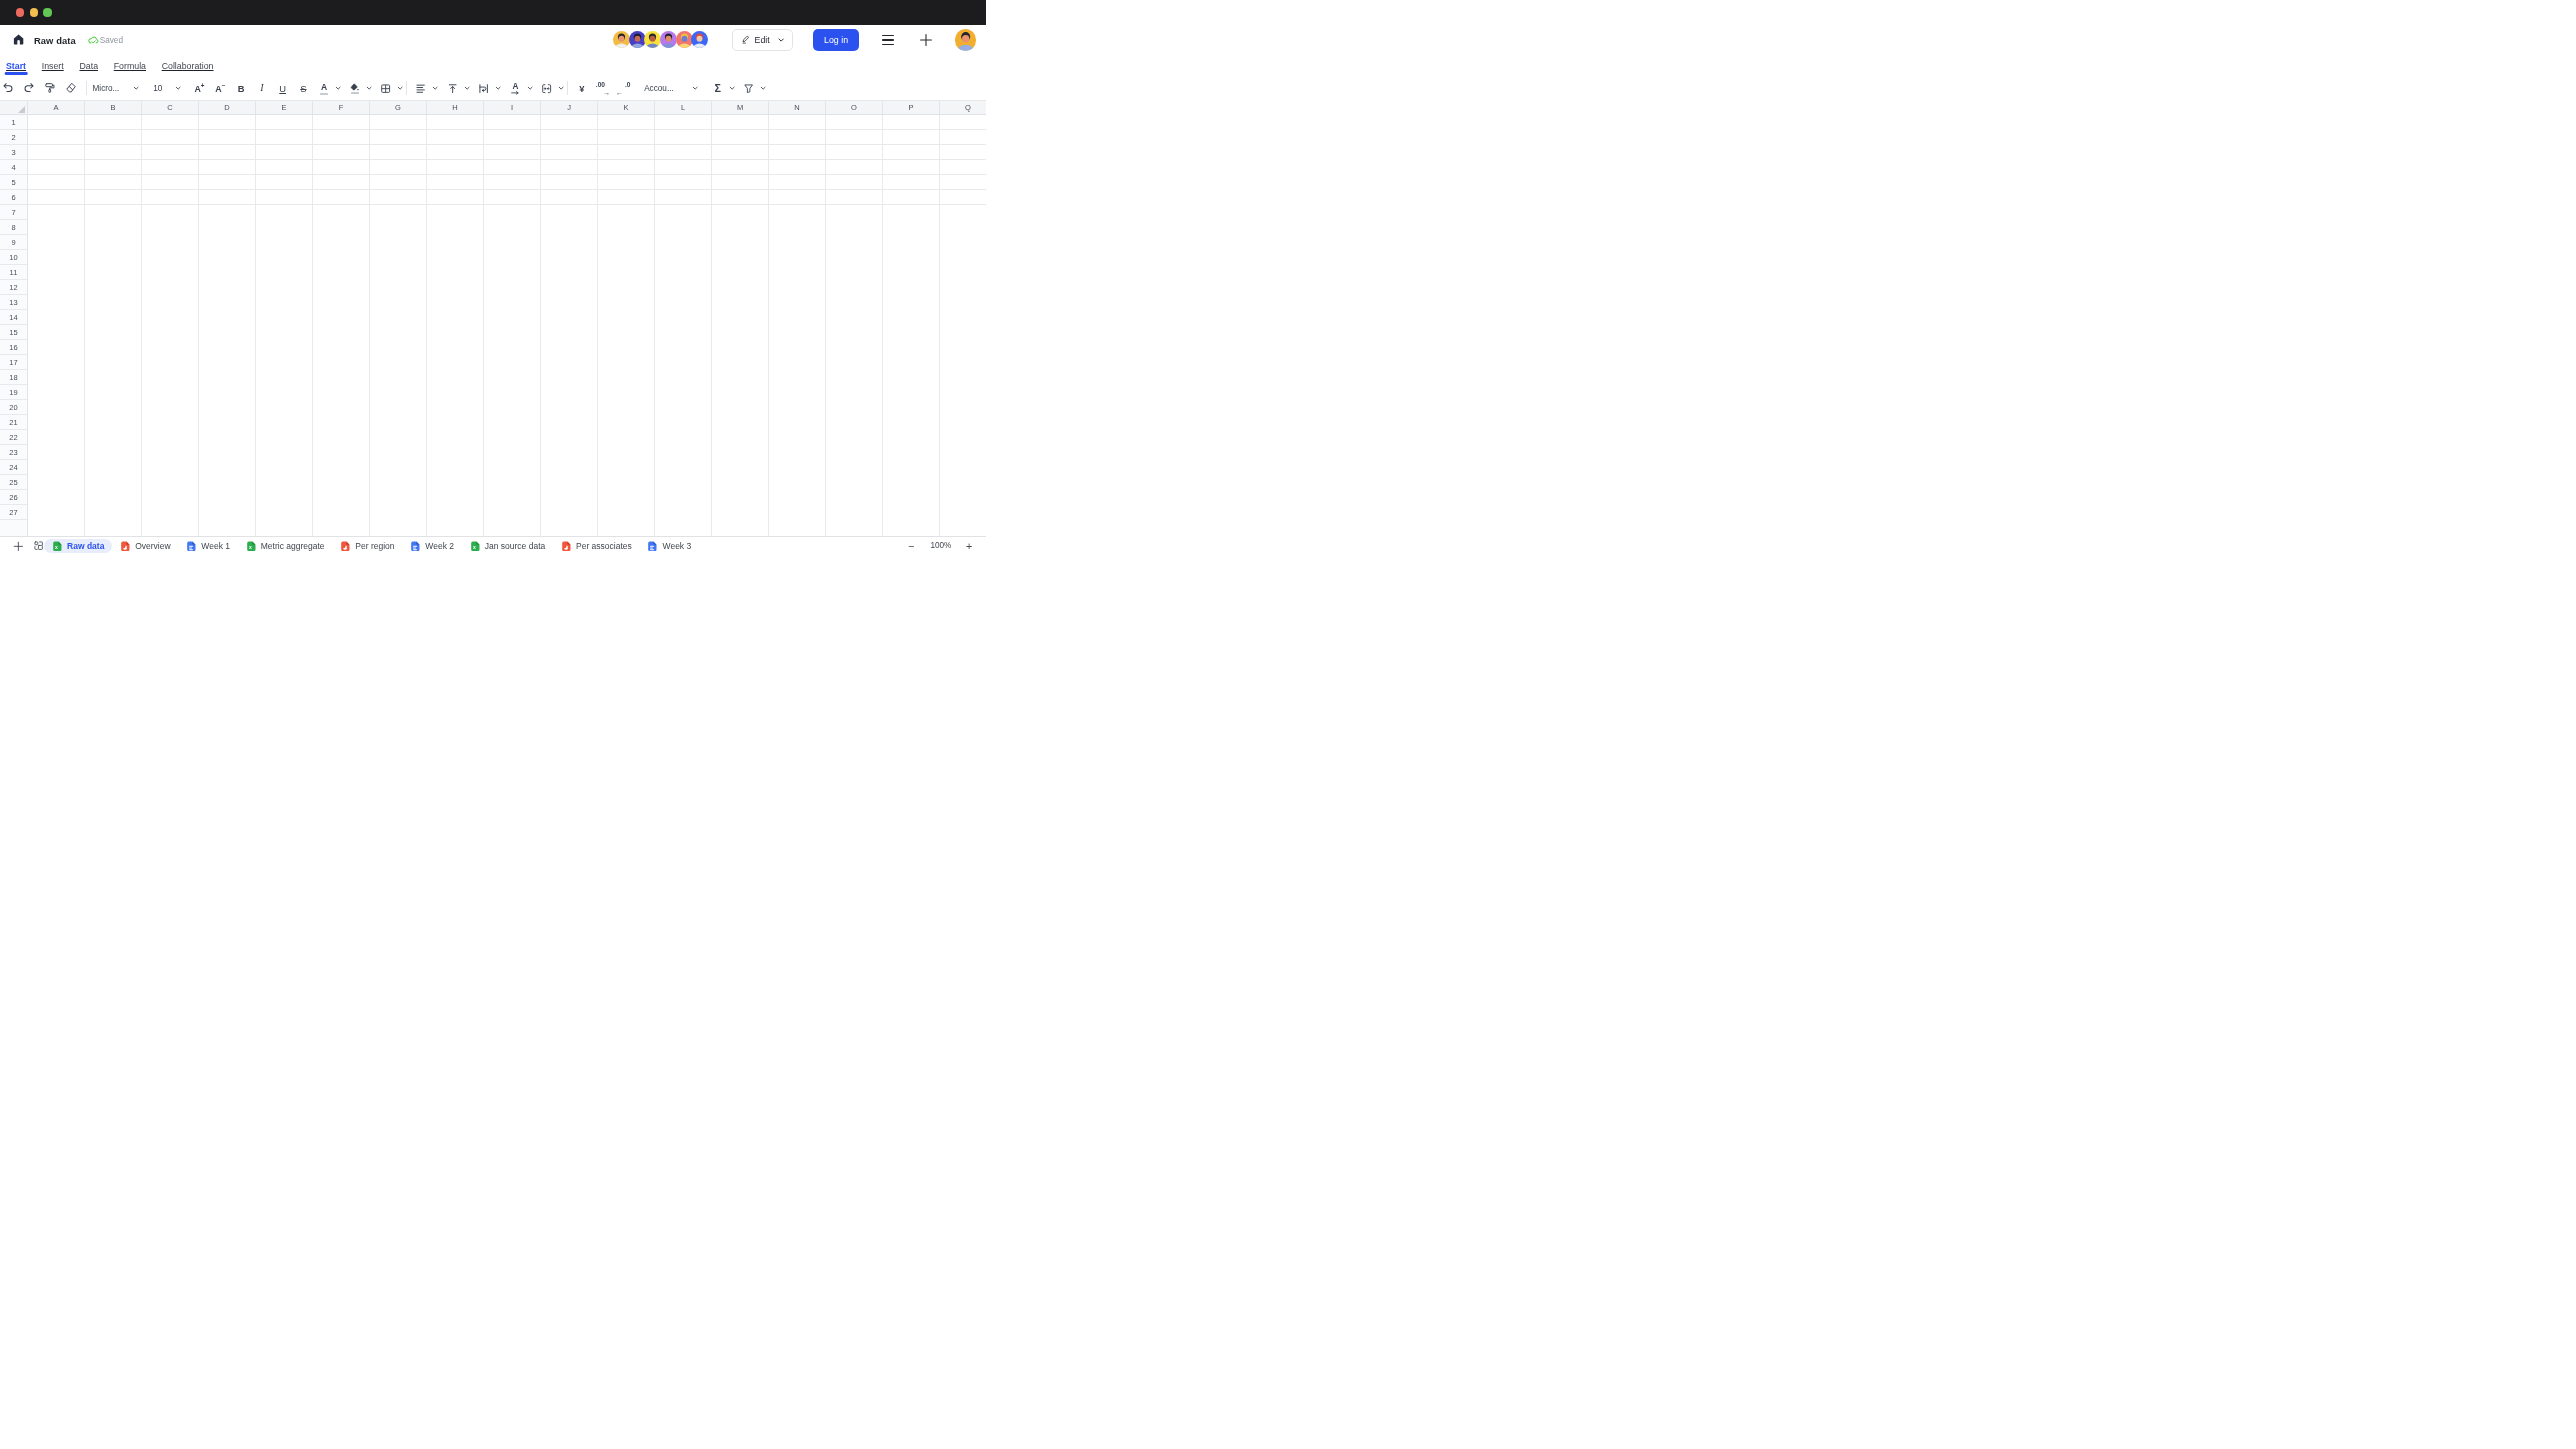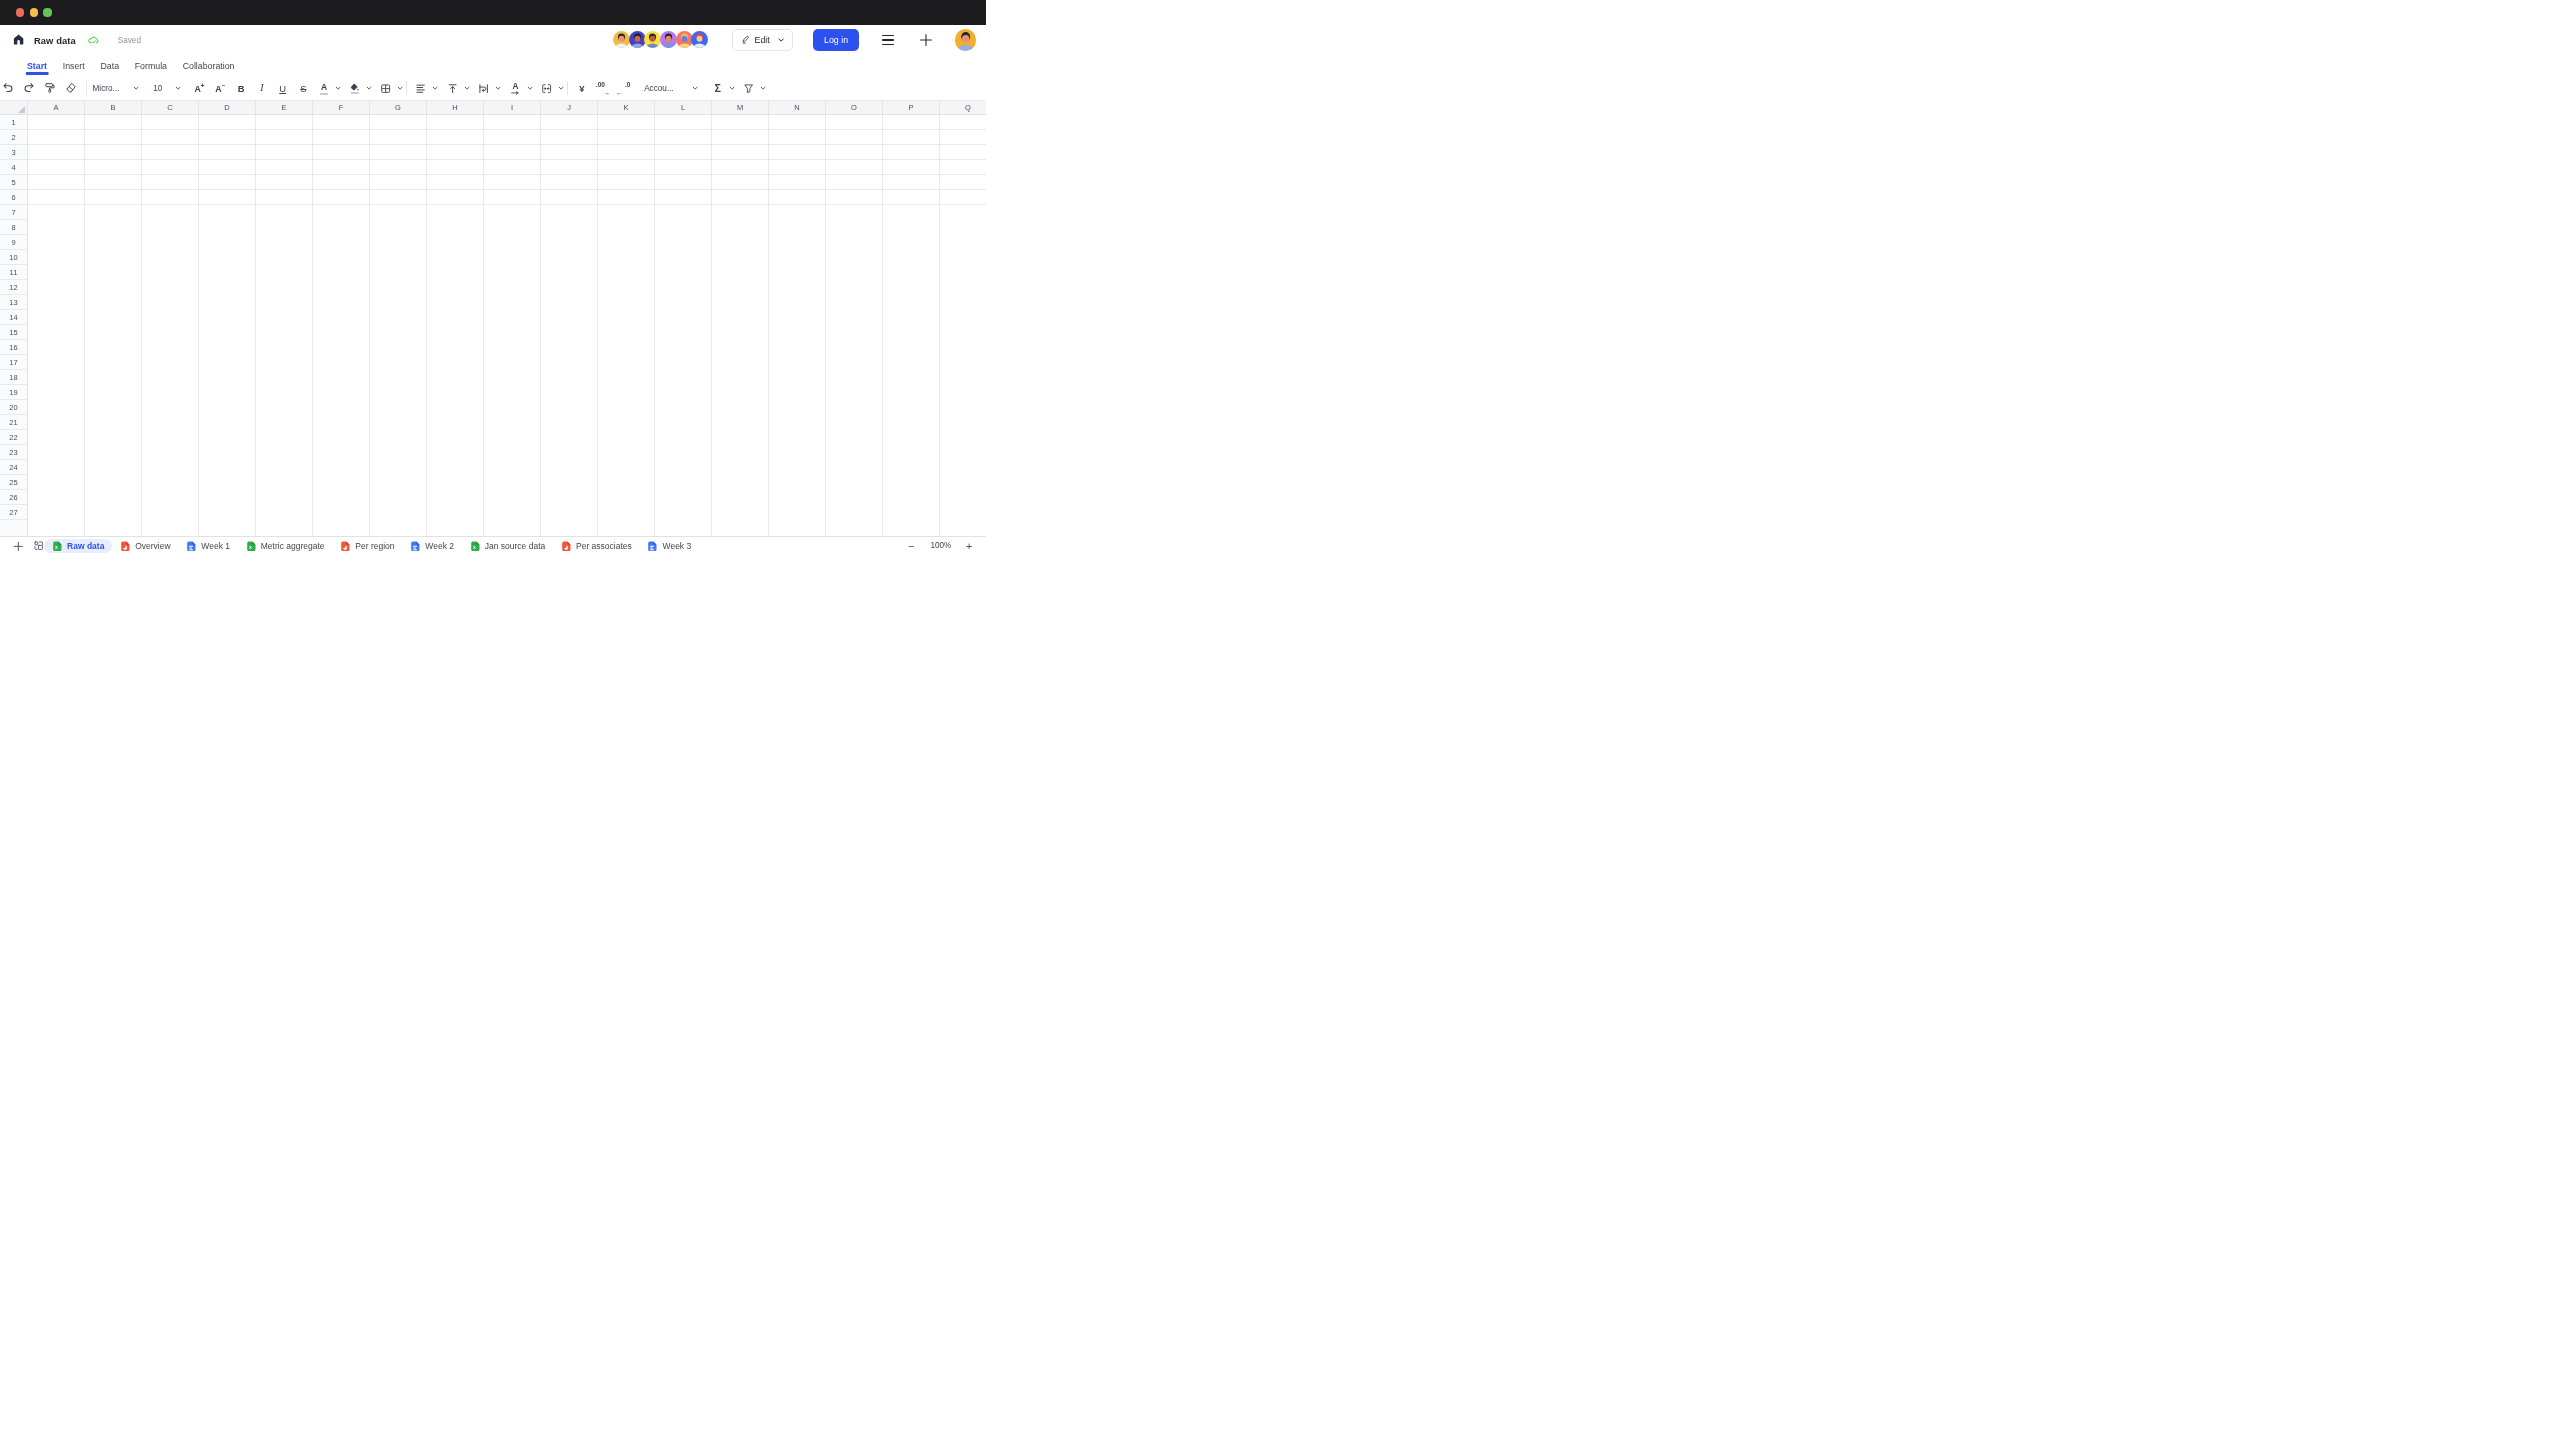--- a/index.html
+++ b/index.html
@@ -10,39 +10,39 @@
 
   
   .titlebar { height:25px; background:#1C1C1E; display:flex; align-items:center;
     padding-left:15.7px; gap:5.7px; flex:none; }
   .light { width:8.2px; height:8.2px; border-radius:50%; }
 
   
   .header { height:30px; display:flex; align-items:center; padding:0 10px 0 10.7px; flex:none; background:#fff; }
   .home-btn { width:15px; height:15px; display:flex; align-items:center; justify-content:center; }
   .doc-title { font-size:9.4px; font-weight:700; margin-left:8.2px; letter-spacing:0.1px; }
-  .save-state { display:flex; align-items:center; margin-left:12.6px; gap:18px; }
+  .save-state { display:flex; align-items:center; margin-left:12.6px; gap:0; }
   .save-label { font-size:8.2px; color:#8F959E; }
   .header-right { margin-left:auto; display:flex; align-items:center;gap:10px; }
   .avatars { display:flex; align-items:center; }
   .avatar { width:17px; height:17px; border-radius:50%; overflow:hidden; flex:none; margin-left:-1.3px; position:relative; }
   .avatar:first-child { margin-left:0; }
   .avatar svg { display:block; }
   .edit-btn { margin-left:13.2px; height:21.4px; padding:0 8.2px; border:0.6px solid #E2E4E8; border-radius:5px;
     background:#fff; display:flex; align-items:center; gap:4.4px; font-size:8.8px; color:#1F2329; }
   .login-btn { margin-left:10px; height:21.4px; padding:0 10.7px; background:#2B52EE; color:#fff;
     border:none; border-radius:5px; font-size:8.8px; display:flex; align-items:center; font-family:inherit; }
   .burger { margin-left:12px; width:15px; height:15px; display:flex; flex-direction:column; justify-content:center; gap:2.8px; align-items:center; }
   .burger i { display:block; width:12px; height:1.5px; background:#25272B; border-radius:0.9px; }
   .add-btn { margin-left:13.2px; width:15px; height:15px; display:flex; align-items:center; justify-content:center; }
   .user-avatar { margin-left:10.7px; width:21.4px; height:21.4px; border-radius:50%; overflow:hidden; }
   .user-avatar svg { display:block; }
 
   
-  .menubar { height:21.4px; display:flex; align-items:center; padding-left:27px; gap:15.7px; flex:none; }
+  .menubar { height:21.4px; display:flex; align-items:center; padding-left:6px; gap:15.7px; flex:none;text-decoration:underline; }
   .menu-tab { position:relative; font-size:8.8px; color:#41464E; height:100%; display:flex; align-items:center; }
   .menu-tab.active { color:#2B52EE; font-weight:700; }
   .menu-tab.active::after { content:""; position:absolute; left:50%; transform:translateX(-50%);
     bottom:1.9px; width:22.6px; height:2.2px; border-radius:1.3px; background:#2B52EE; }
 
   
   .toolbar { height:25px; border-bottom:0.6px solid #E7E8EA; display:flex; align-items:center; flex:none; color:#39414E; }
   .tbtn { height:17.6px; min-width:16.4px; padding:0 0.6px; margin-right:4.4px; display:flex; align-items:center; justify-content:center; border-radius:2.5px; color:#39414E; }
   .tbtn svg { display:block; }
   .tdiv { width:0.6px; height:14px; background:#E3E5E8; margin:0 6.3px 0 2.5px; flex:none; }

